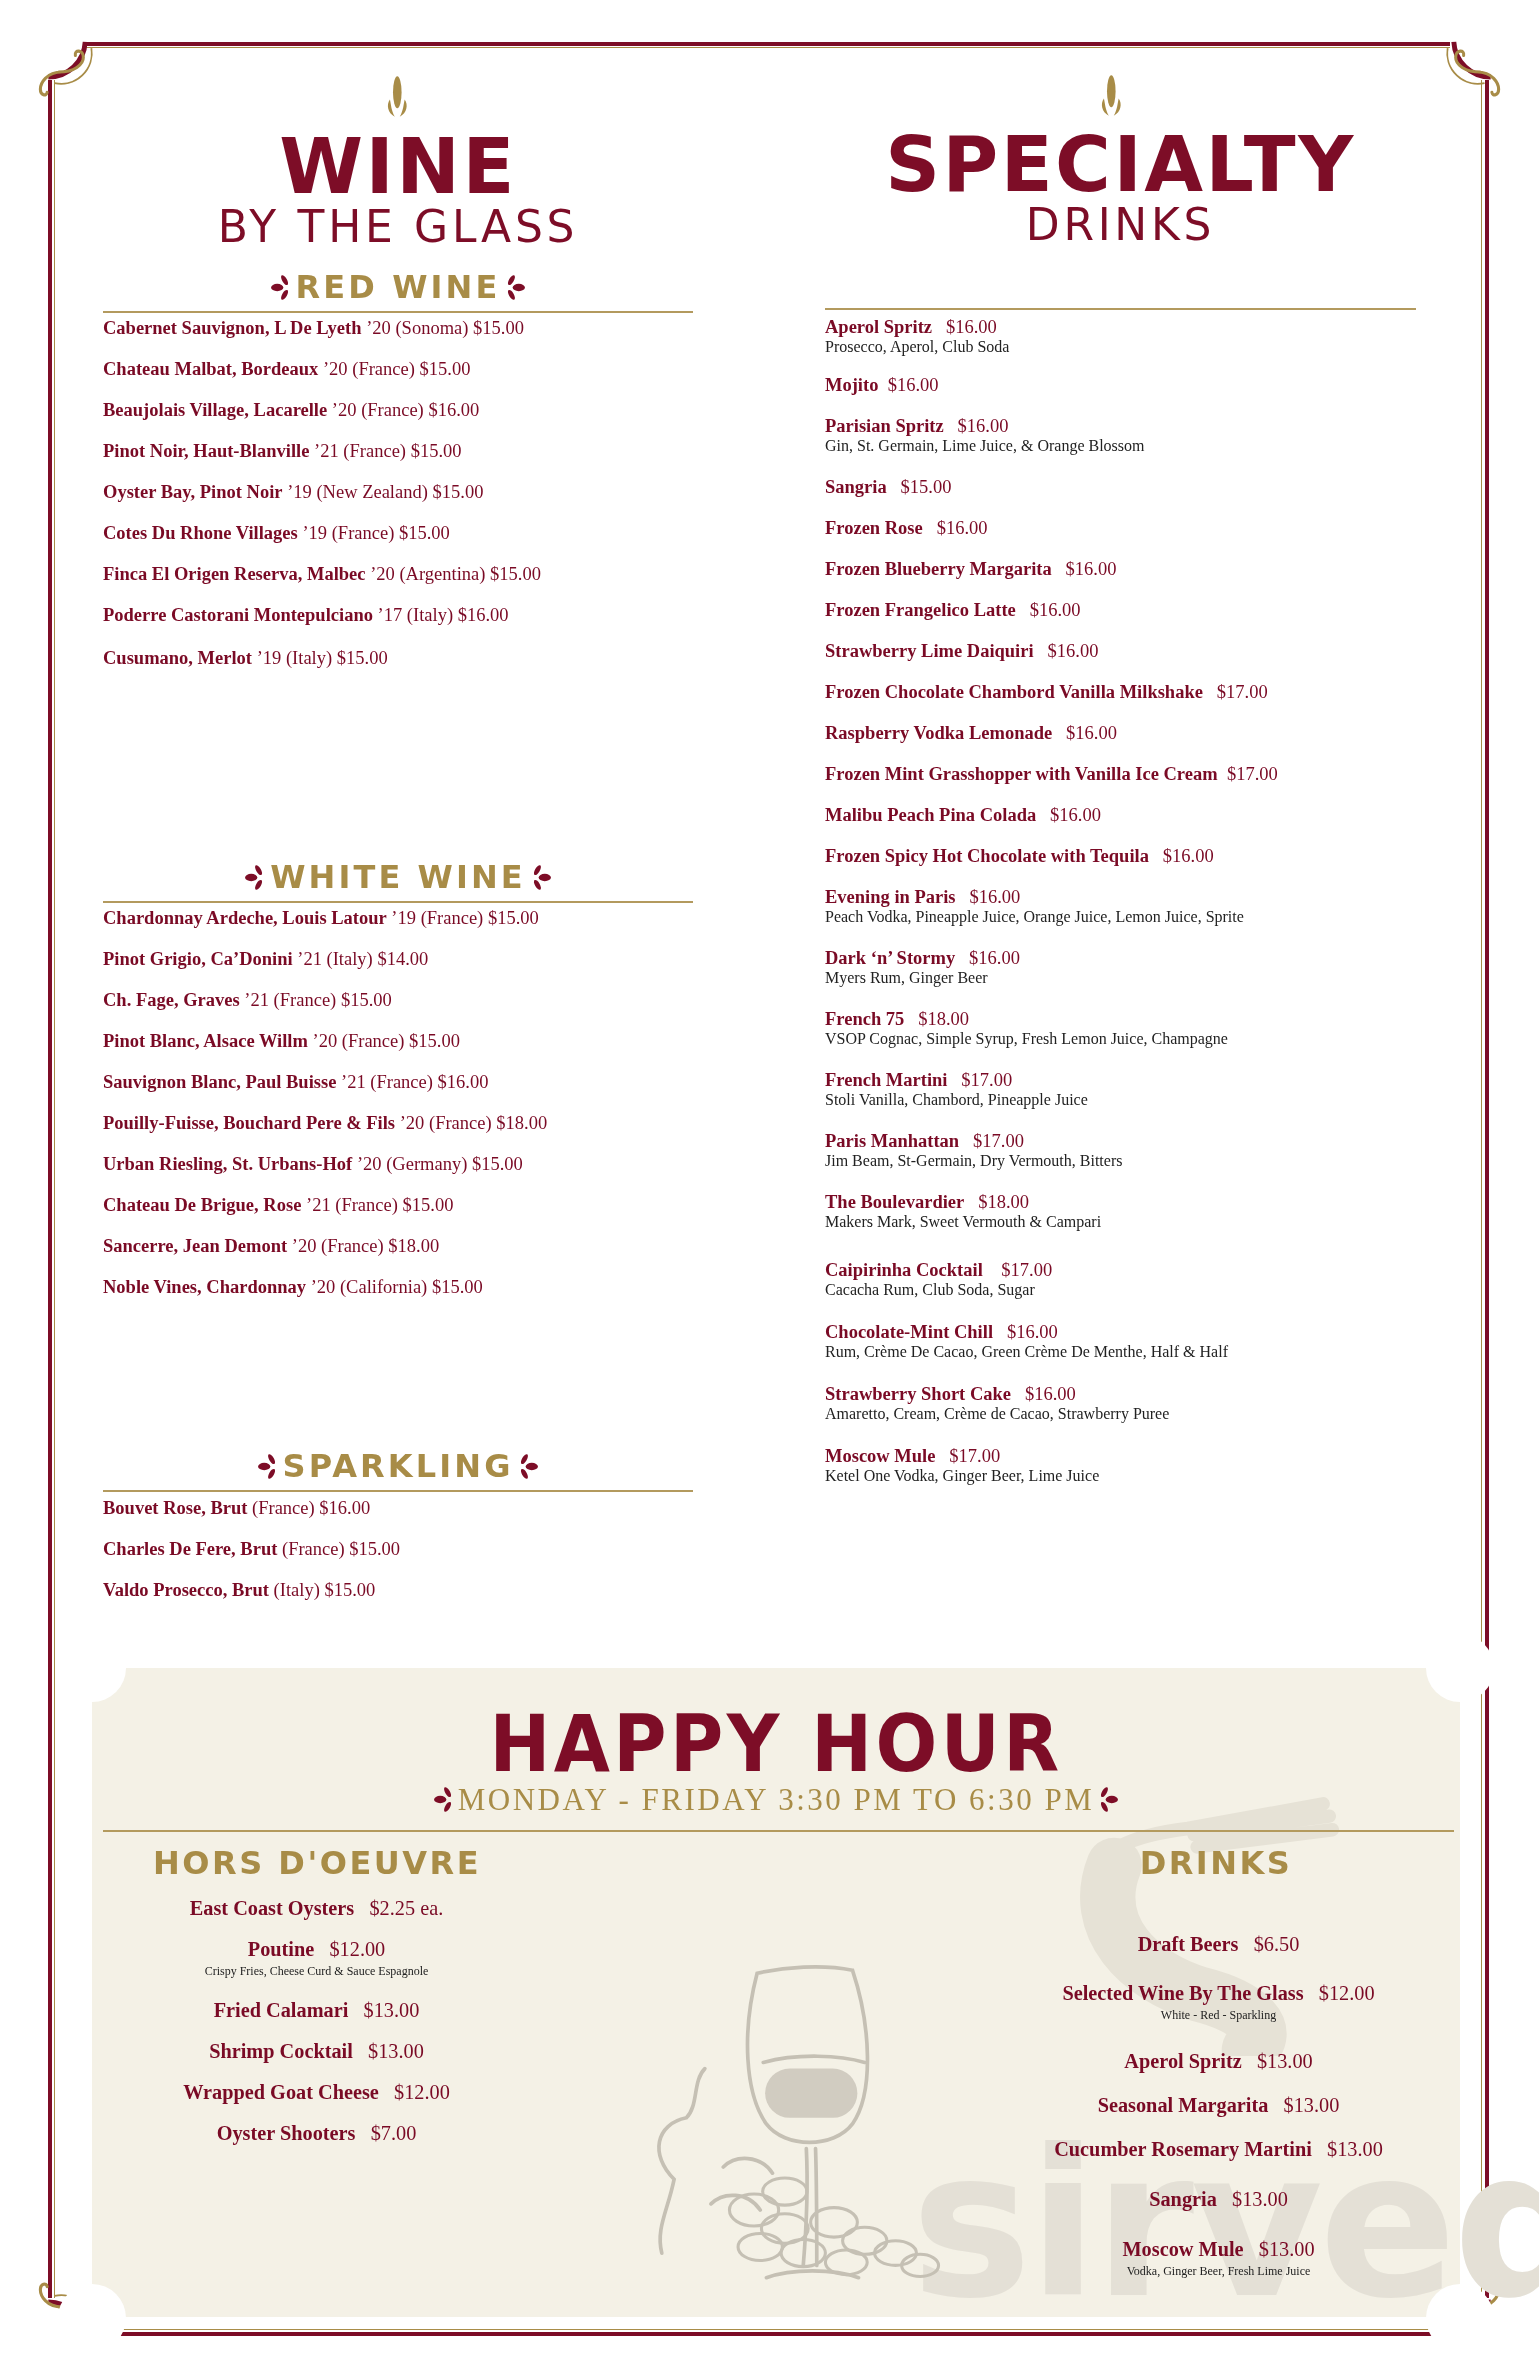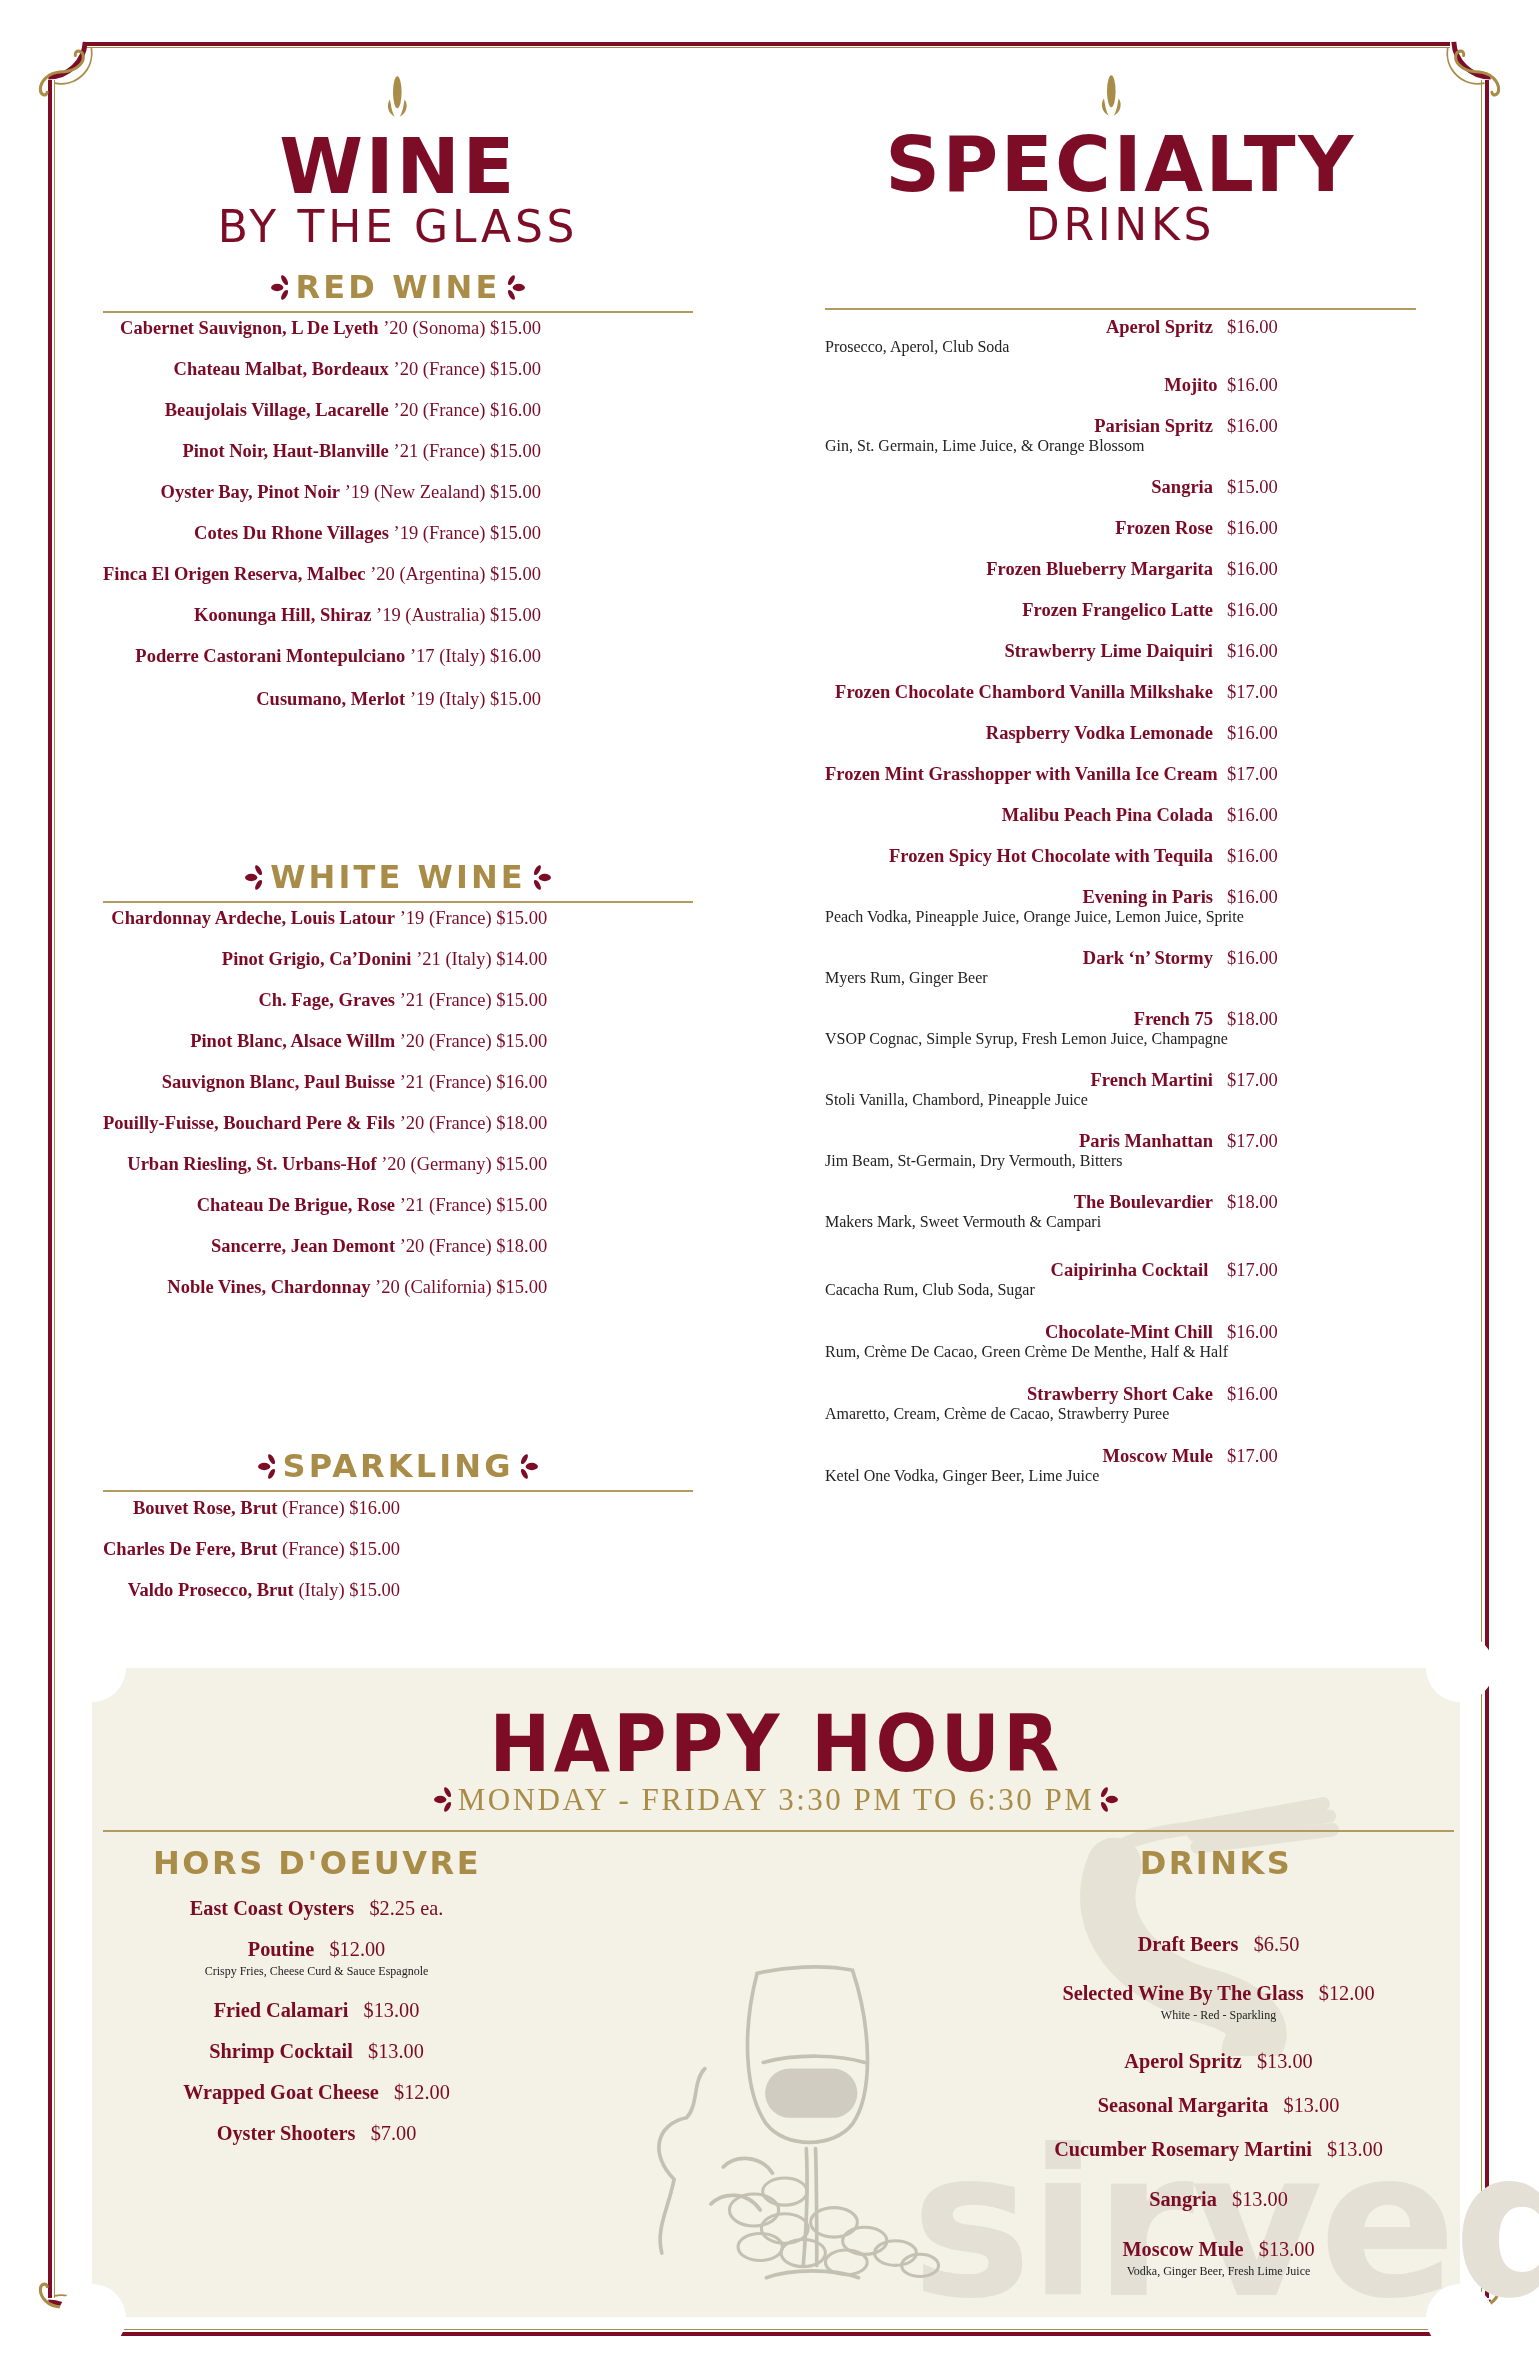--- a/index.html
+++ b/index.html
@@ -18,21 +18,21 @@
   .sub-title { position: absolute; font-family: "DejaVu Sans", sans-serif; font-weight: normal;
                color: #7d0d27; text-align: center; letter-spacing: 3.7px; line-height: 1; }
 
   .section-head { position: absolute; display: flex; align-items: center; justify-content: center;
                   font-family: "DejaVu Sans", sans-serif; font-weight: bold; color: #a88c47;
                   font-size: 32px; letter-spacing: 3.1px; line-height: 1; }
   .orn { display: inline-block; width: 21px; height: 27px; margin: 0 3.7px; }
   .rule { position: absolute; height: 1.8px; background: #b39a5e; }
 
   .list { position: absolute; }
-  .item { font-size: 18.5px; line-height: 22px; white-space: nowrap; color: #7a0a25; text-align: right; }
+  .item { font-size: 18.5px; line-height: 22px; white-space: nowrap; color: #7a0a25; }
   .item b { font-weight: bold; }
   .desc { font-size: 16px; line-height: 18.5px; color: #222222; white-space: nowrap; }
 
   .hh-panel { position: absolute; left: 92px; top: 1668px; width: 1368px; height: 649px;
               background: #f4f1e6; }
   .hh-scoop { position: absolute; width: 68px; height: 68px; background: #ffffff; border-radius: 50%; }
   .hh-title { position: absolute; left: 92px; width: 1368px; top: 1705px; text-align: center;
               font-family: "DejaVu Sans", sans-serif; font-weight: bold; font-size: 79px;
               color: #7d0d27; letter-spacing: 3.7px; line-height: 1; transform: scaleX(0.92); }
   .hh-hours { position: absolute; left: 92px; width: 1368px; top: 1784px; display: flex;
@@ -103,21 +103,20 @@
 </div>
 <div class="rule" style="left:103px;width:590px;top:311px;"></div>
 <div class="list" style="left:103px;top:315px;">
   <div class="item" style="height:41px;line-height:27px;"><b>Cabernet Sauvignon, L De Lyeth</b><span> ’20 (Sonoma) $15.00</span></div>
   <div class="item" style="height:41px;line-height:27px;"><b>Chateau Malbat, Bordeaux</b><span> ’20 (France) $15.00</span></div>
   <div class="item" style="height:41px;line-height:27px;"><b>Beaujolais Village, Lacarelle</b><span> ’20 (France) $16.00</span></div>
   <div class="item" style="height:41px;line-height:27px;"><b>Pinot Noir, Haut-Blanville</b><span> ’21 (France) $15.00</span></div>
   <div class="item" style="height:41px;line-height:27px;"><b>Oyster Bay, Pinot Noir</b><span> ’19 (New Zealand) $15.00</span></div>
   <div class="item" style="height:41px;line-height:27px;"><b>Cotes Du Rhone Villages</b><span>  ’19 (France) $15.00</span></div>
   <div class="item" style="height:41px;line-height:27px;"><b>Finca El Origen Reserva, Malbec</b><span> ’20 (Argentina) $15.00</span></div>
-  <div class="item" style="height:41px;line-height:27px;"><b>Koonunga Hill, Shiraz</b><span> ’19 (Australia) $15.00</span></div>
   <div class="item" style="height:43px;line-height:27px;"><b>Poderre Castorani Montepulciano</b><span> ’17 (Italy) $16.00</span></div>
   <div class="item" style="height:41px;line-height:27px;"><b>Cusumano, Merlot</b><span> ’19 (Italy) $15.00</span></div>
 </div>
 
 <div class="section-head" style="left:103px;width:590px;top:861px;">
   <svg class="orn" viewBox="0 0 34 44">
       <ellipse cx="10" cy="22" rx="10" ry="6" fill="#7d0d27"></ellipse>
       <ellipse cx="22" cy="10" rx="4" ry="9" transform="rotate(-30 22 10)" fill="#7d0d27"></ellipse>
       <ellipse cx="22" cy="34" rx="4" ry="9" transform="rotate(30 22 34)" fill="#7d0d27"></ellipse>
     </svg>

